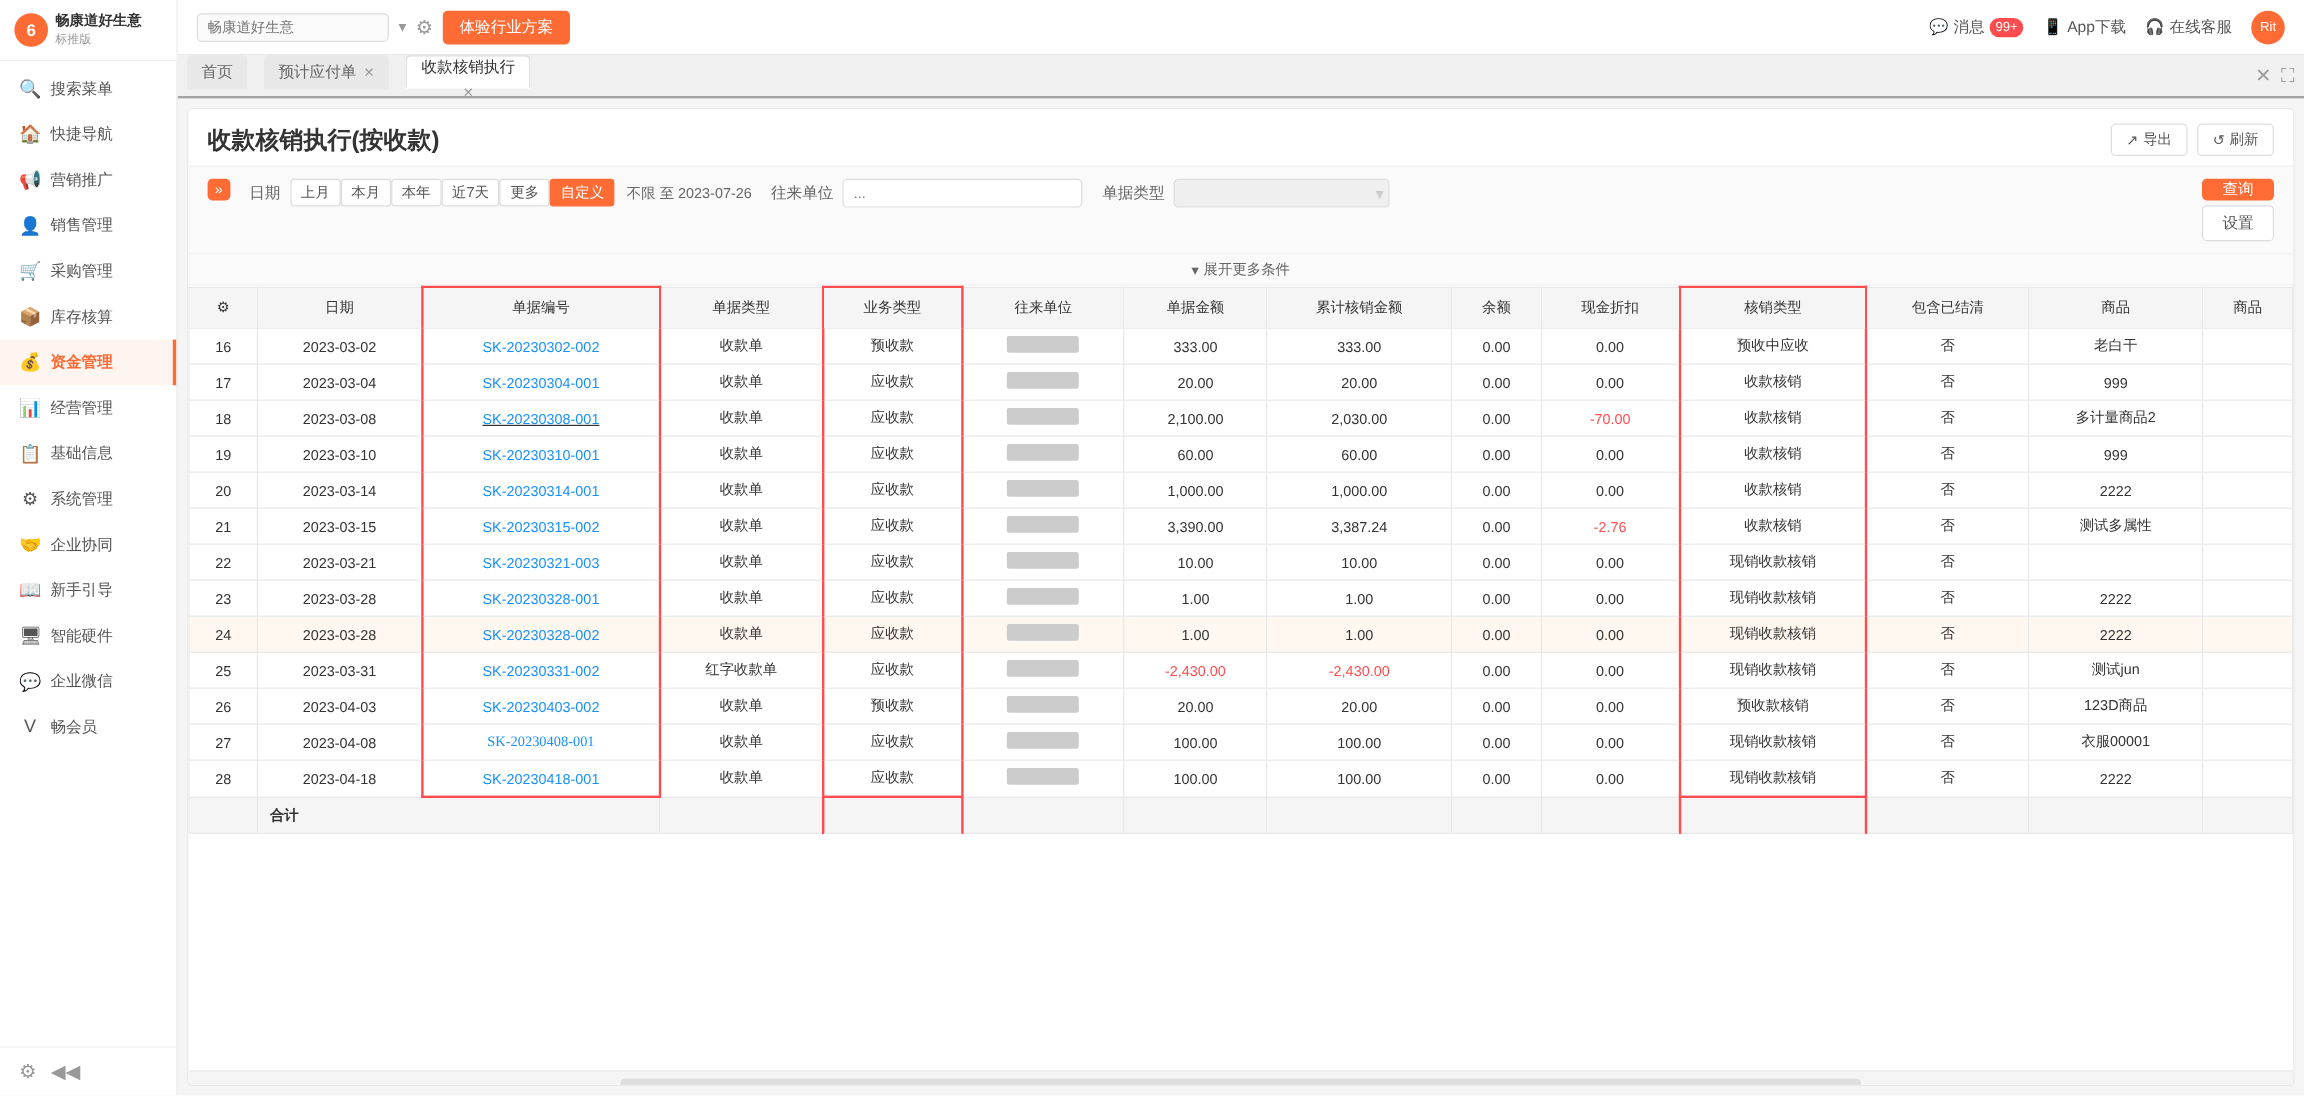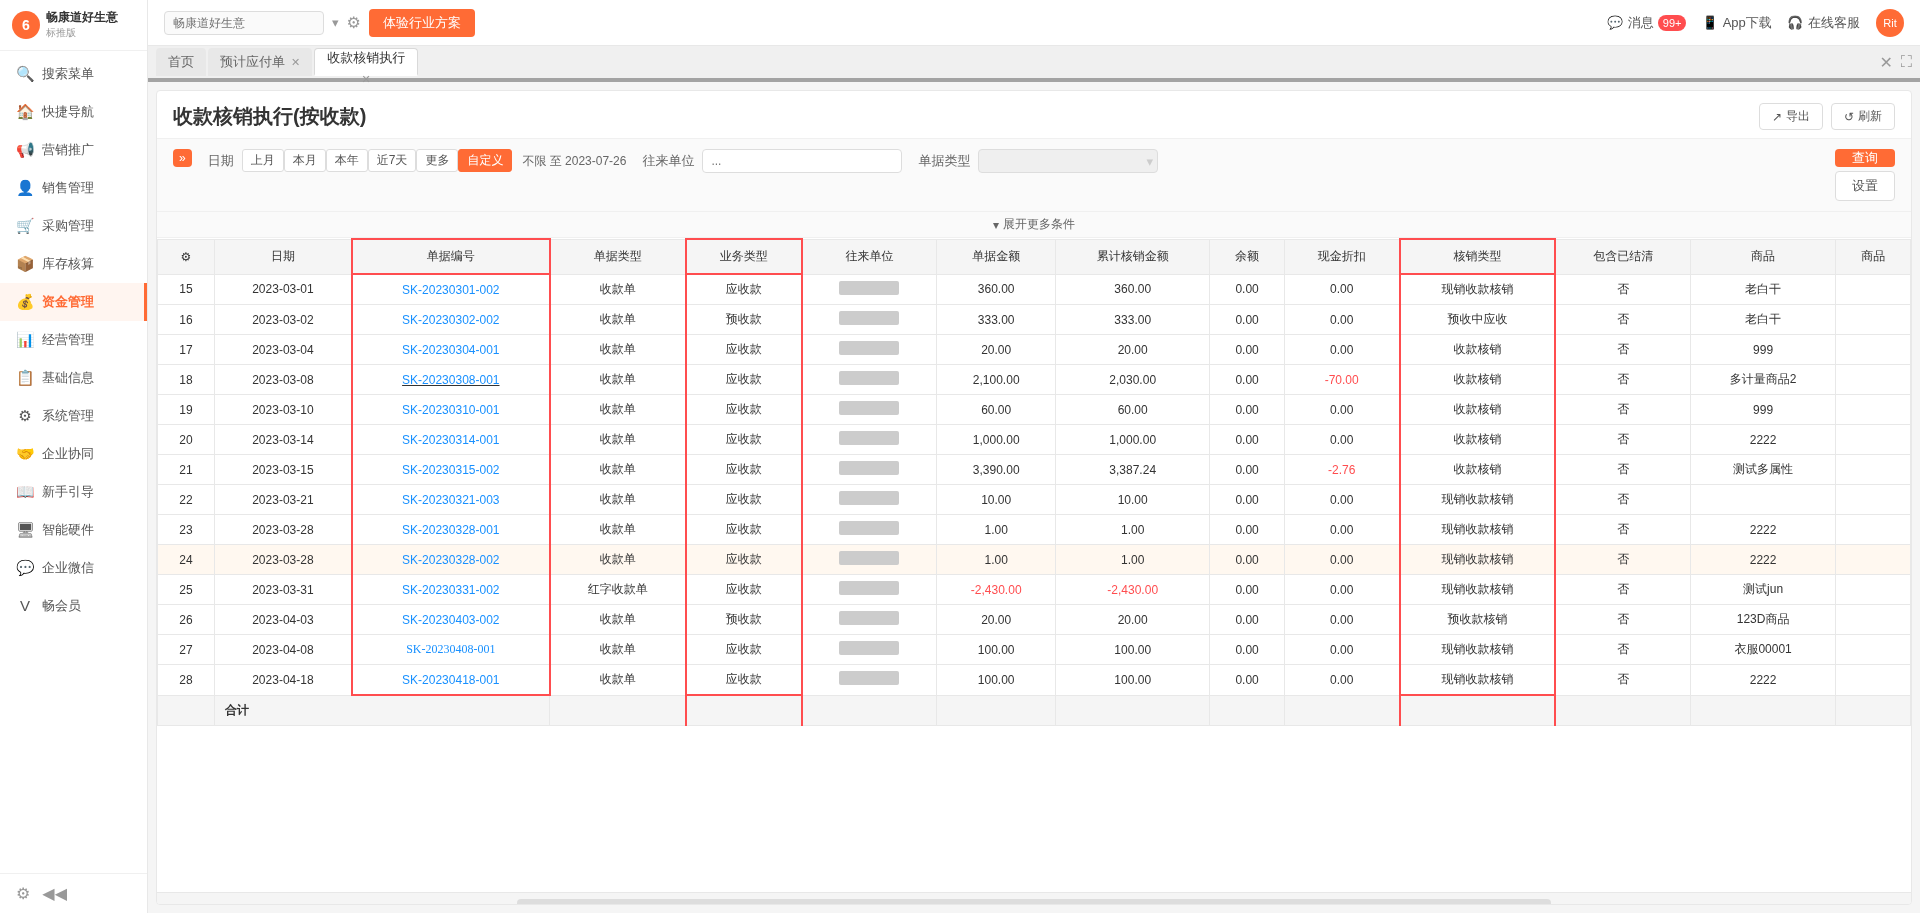--- a/index.html
+++ b/index.html
@@ -24,21 +24,21 @@
     
     .top-header { background: #fff; border-bottom: 1px solid #e8e8e8; padding: 0 16px; display: flex; align-items: center; height: 46px; gap: 12px; }
     .top-header-left { display: flex; align-items: center; gap: 8px; flex: 1; }
     .breadcrumb-input { border: 1px solid #ddd; border-radius: 4px; padding: 4px 8px; font-size: 12px; color: #999; width: 160px; background: #fafafa; }
     .header-btn-orange { background: #ff6b35; color: #fff; border: none; border-radius: 4px; padding: 5px 14px; cursor: pointer; font-size: 13px; }
     .header-icons { display: flex; align-items: center; gap: 16px; margin-left: auto; }
     .header-icon-item { display: flex; align-items: center; gap: 4px; color: #555; cursor: pointer; font-size: 13px; }
     .badge { background: #ff4d4f; color: #fff; border-radius: 10px; padding: 0 5px; font-size: 11px; line-height: 16px; }
 
     
-    .tab-bar { background: #f5f5f5; border-bottom: 4px solid #a3a3a3; display: flex; align-items: center; padding: 0 8px; height: 36px; gap: 2px; }
+    .tab-bar { background: #f5f5f5; border-bottom: 2px solid #a3a3a3; display: flex; padding: 0 8px; height: 36px; gap: 14px; }
     .tab { display: flex; align-items: center; padding: 0 12px; height: 28px; border-radius: 4px 4px 0 0; cursor: pointer; font-size: 13px; gap: 6px; }
     .tab.active { background: #fff; color: #333; border: 1px solid #e8e8e8; border-bottom: 1px solid #fff; flex-direction: column; }
     .tab.inactive { background: #e8e8e8; color: #666; }
     .tab-close { font-size: 11px; color: #999; cursor: pointer; }
     .tab-bar-actions { margin-left: auto; display: flex; align-items: center; gap: 8px; }
     .tab-action-btn { background: none; border: none; cursor: pointer; font-size: 16px; color: #999; }
 
     
     .page-container { flex: 1; overflow: hidden; display: flex; flex-direction: column; background: #fff; margin: 8px; border-radius: 4px; border: 1px solid #e8e8e8; }
 
@@ -276,36 +276,20 @@
             <th>累计核销金额</th>
             <th>余额</th>
             <th>现金折扣</th>
             <th style="border: 2px solid #ff4d4f; border-bottom: none;">核销类型</th>
             <th>包含已结清</th>
             <th>商品</th>
             <th>商品</th>
           </tr>
         </thead>
         <tbody id="table-body">
-        <tr>
-              <td>15</td>
-              <td>2023-03-01</td>
-              <td style="border-left: 2px solid rgb(255, 77, 79); border-right: 2px solid rgb(255, 77, 79); border-top: 2px solid rgb(255, 77, 79);"><a class="link-cell">SK-20230301-002</a></td>
-              <td>收款单</td>
-              <td style="border-left: 2px solid rgb(255, 77, 79); border-right: 2px solid rgb(255, 77, 79); border-top: 2px solid rgb(255, 77, 79);">应收款</td>
-              <td><span style="display:inline-block;width:60px;height:14px;background:#ccc;border-radius:2px;"></span></td>
-              <td class="">360.00</td>
-              <td class="">360.00</td>
-              <td>0.00</td>
-              <td class="">0.00</td>
-              <td style="border-left: 2px solid rgb(255, 77, 79); border-right: 2px solid rgb(255, 77, 79); border-top: 2px solid rgb(255, 77, 79);">现销收款核销</td>
-              <td>否</td>
-              <td>老白干</td>
-              <td></td>
-            </tr>
             <tr>
               <td>16</td>
               <td>2023-03-02</td>
               <td style="border-left:2px solid #ff4d4f; border-right:2px solid #ff4d4f;"><a class="link-cell">SK-20230302-002</a></td>
               <td>收款单</td>
               <td style="border-left:2px solid #ff4d4f; border-right:2px solid #ff4d4f;">预收款</td>
               <td><span style="display:inline-block;width:60px;height:14px;background:#ccc;border-radius:2px;"></span></td>
               <td class="">333.00</td>
               <td class="">333.00</td>
               <td>0.00</td>

